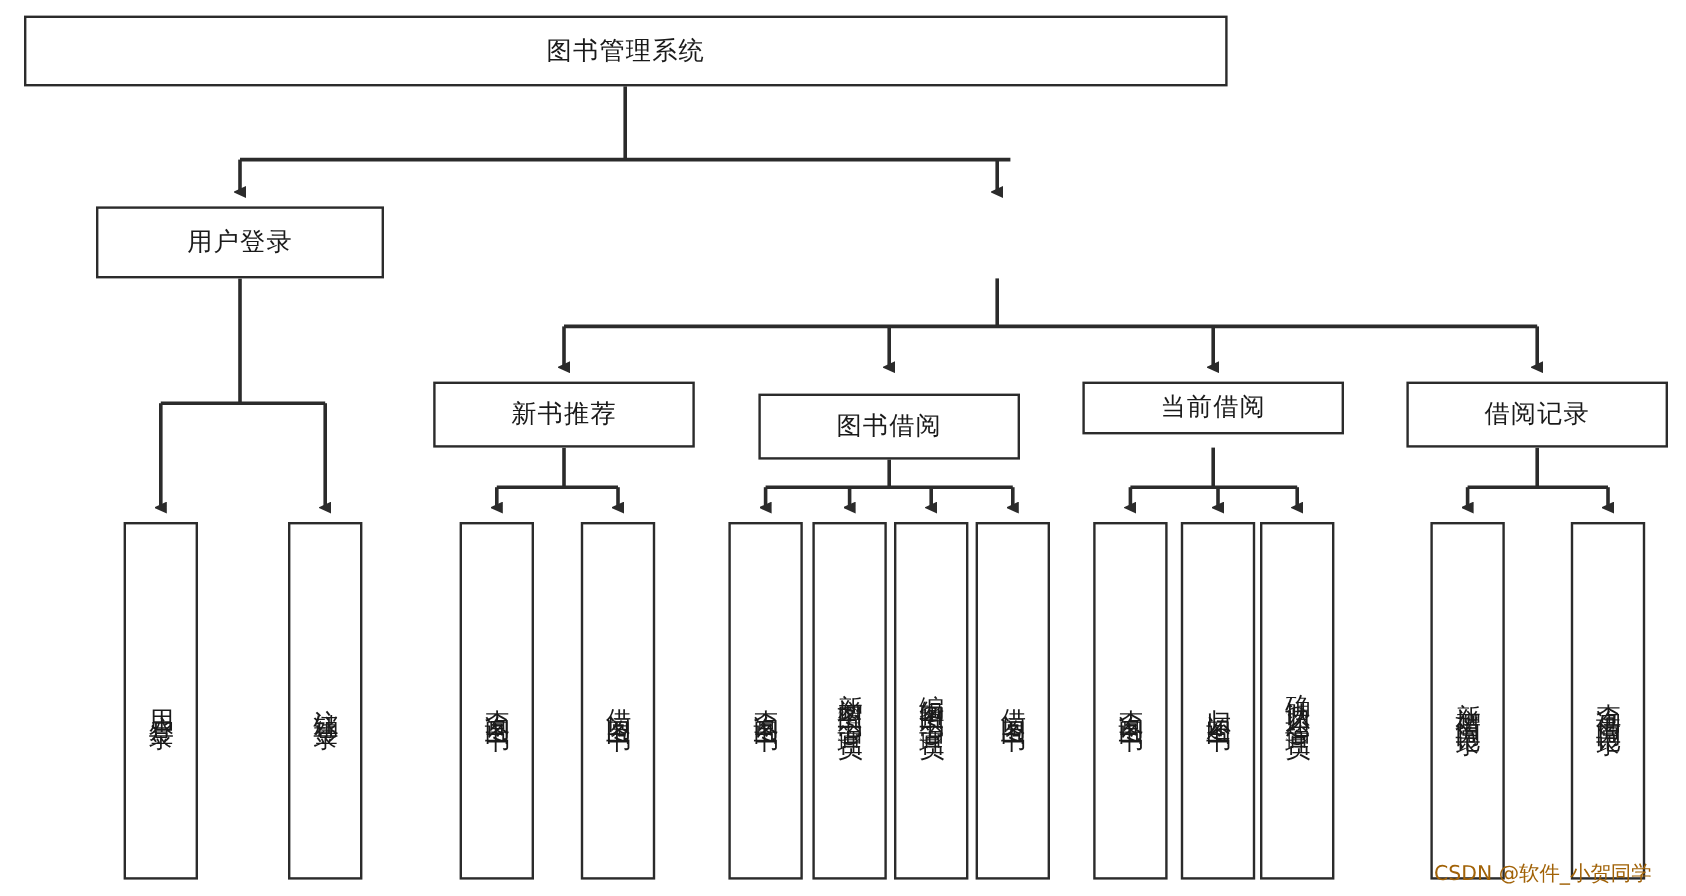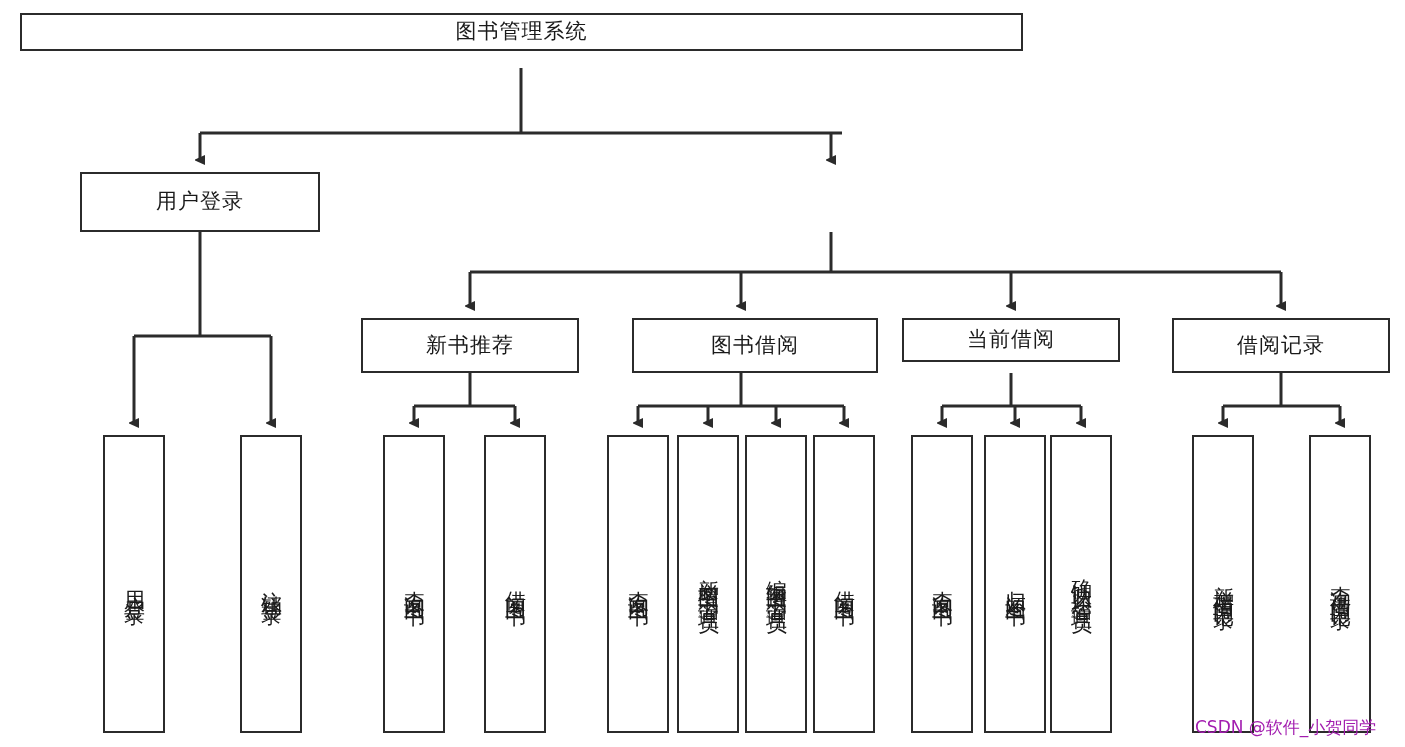--- a/index.html
+++ b/index.html
@@ -124,32 +124,32 @@
     </g>
 
     <g stroke="#2b2b2b" stroke-width="3" fill="none">
       <path d="M1281,373 L1281,406"></path>
       <path d="M1223,406 L1340,406"></path>
       <path d="M1223,406 L1223,423" marker-end="url(#arrow)"></path>
       <path d="M1340,406 L1340,423" marker-end="url(#arrow)"></path>
     </g>
   </svg>
 
-  <div class="node horiz" style="left: 20px; top: 13px; width: 1003px; height: 38px; text-align: right;">
+  <div class="node horiz" style="left: 20px; top: 13px; width: 1003px; height: 59px; text-align: right;">
     <span class="label">图书管理系统</span>
   </div>
 
   <div class="node horiz" style="left: 80px; top: 172px; width: 240px; height: 60px;">
     <span class="label">用户登录</span>
   </div>
 
   <div class="node horiz" style="left: 361px; top: 318px; width: 218px; height: 55px; text-align: center;">
     <span class="label">新书推荐</span>
   </div>
-  <div class="node horiz" style="left: 632px; top: 318px; width: 246px; height: 55px;">
+  <div class="node horiz" style="left: 632px; top: 328px; width: 218px; height: 55px;">
     <span class="label">图书借阅</span>
   </div>
   <div class="node horiz" style="left: 902px; top: 318px; width: 218px; height: 44px;">
     <span class="label">当前借阅</span>
   </div>
   <div class="node horiz" style="left: 1172px; top: 318px; width: 218px; height: 55px; text-align: center;">
     <span class="label">借阅记录</span>
   </div>
 
   <div class="node vert" style="left: 103px; top: 435px; width: 62px; height: 298px;">
@@ -189,15 +189,15 @@
     <span class="label">确认归还（管理员）</span>
   </div>
 
   <div class="node vert" style="left: 1192px; top: 435px; width: 62px; height: 298px;">
     <span class="label">新增借阅记录</span>
   </div>
   <div class="node vert" style="left: 1309px; top: 435px; width: 62px; height: 298px;">
     <span class="label">查询借阅记录</span>
   </div>
 
-  <div class="watermark" style="left: 1195px; top: 716px; color: #a21caf;">CSDN @软件_小贺同学</div>
+  <div class="watermark" style="left: 1195px; top: 716px; color: #a16207;">CSDN @软件_小贺同学</div>
 
 </div>
 
 </body></html>

